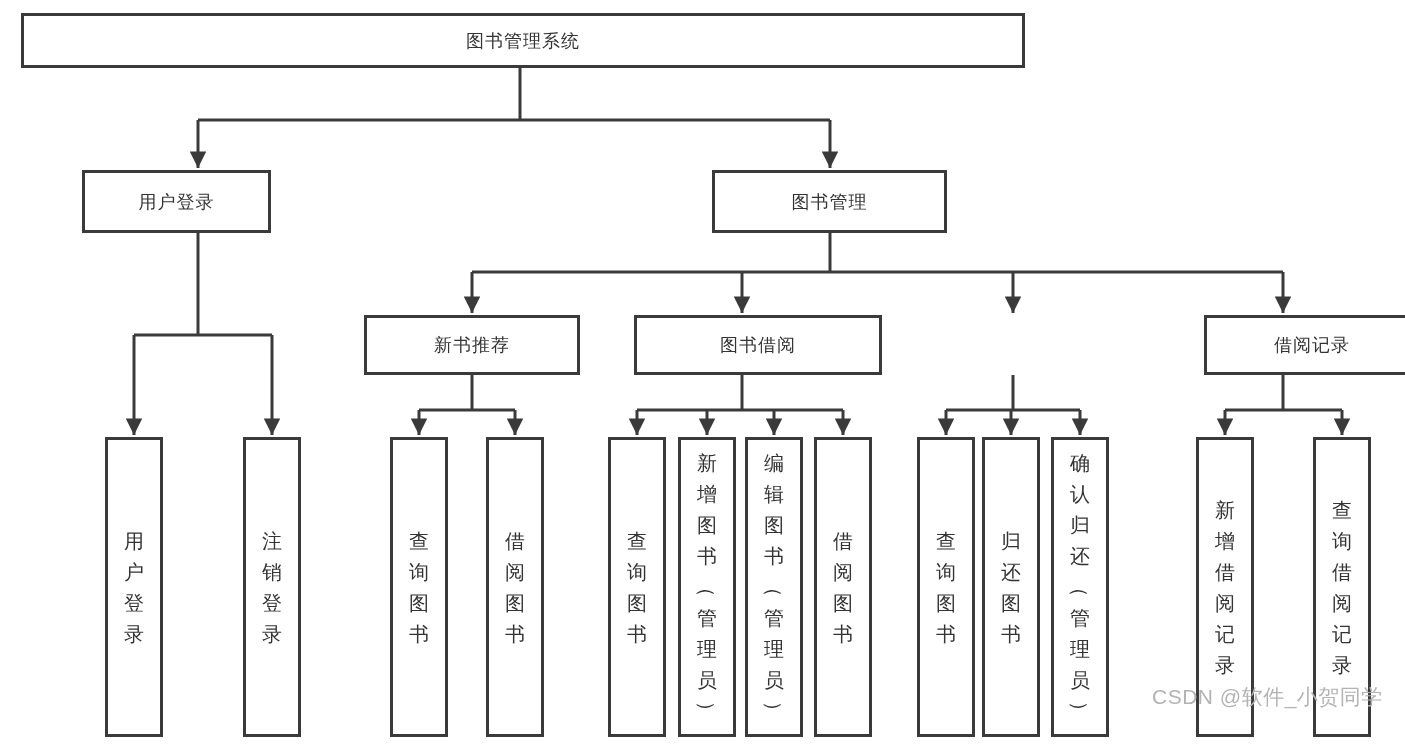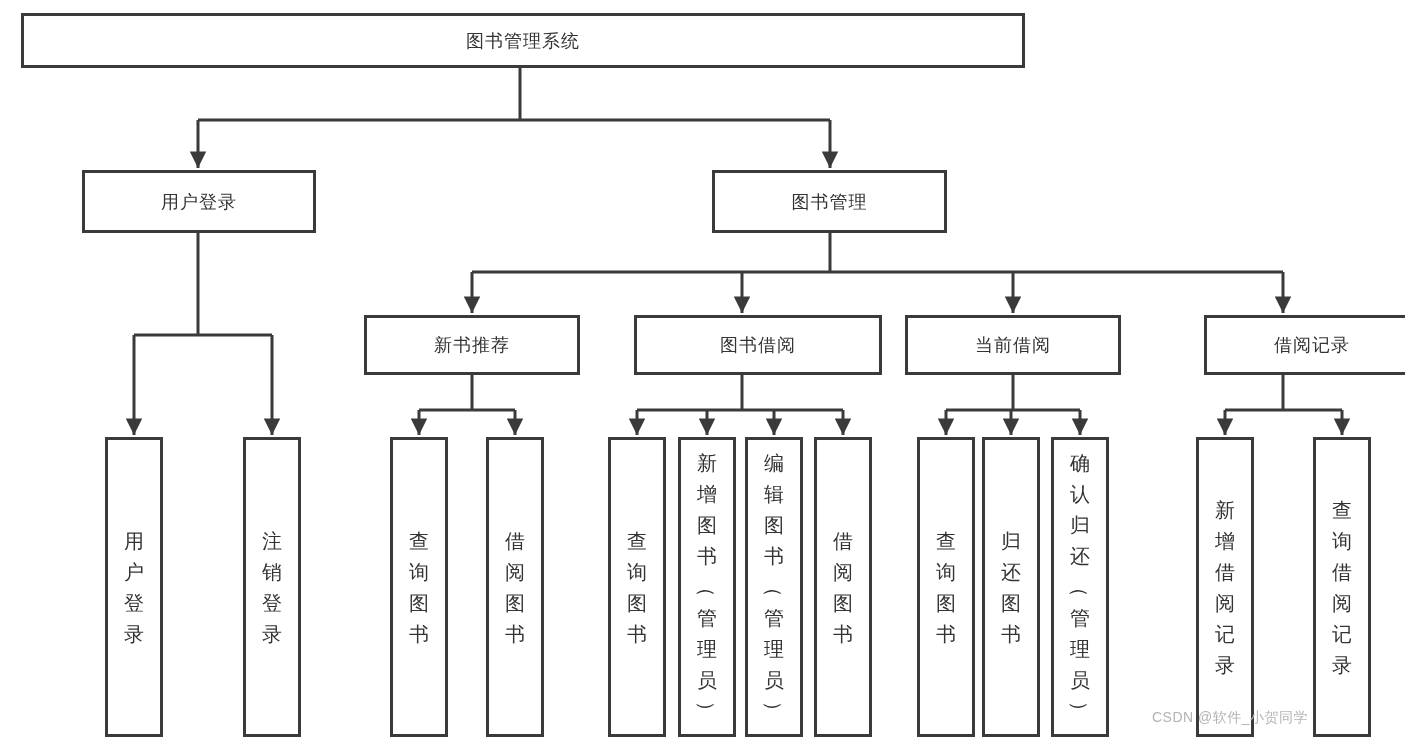--- a/index.html
+++ b/index.html
@@ -62,22 +62,22 @@
     font-size: 20px;
     line-height: 1;
     color: var(--text);
   }
   .vchar { display: block; }
   .vchar.rot { transform: rotate(90deg); }
 
   .watermark {
     position: absolute;
     left: 1152px;
-    top: 709px;
-    font-size: 14px;
+    top: 683px;
+    font-size: 21px;
     letter-spacing: 0.5px;
     color: var(--watermark);
     white-space: nowrap;
     z-index: 5;
   }
 </style>
 </head>
 <body>
 
 <div class="stage">
@@ -129,35 +129,32 @@
       <path d="M1225,410 H1342"></path>
       <path d="M1225,410 V435" marker-end="url(#arrow)"></path>
       <path d="M1342,410 V435" marker-end="url(#arrow)"></path>
     </g>
   </svg>
 
   <div class="hnode" style="left:21px; top:13px; width:1004px; height:55px;">
     <span class="lbl">图书管理系统</span>
   </div>
 
-  <div class="hnode" style="left:82px; top:170px; width:234px; height:63px;">
+  <div class="hnode" style="left:82px; top:170px; width:189px; height:63px;">
     <span class="lbl">用户登录</span>
   </div>
   <div class="hnode" style="left:712px; top:170px; width:235px; height:63px;">
     <span class="lbl">图书管理</span>
   </div>
 
   <div class="hnode" style="left:364px; top:315px; width:216px; height:60px;">
     <span class="lbl">新书推荐</span>
   </div>
   <div class="hnode" style="left:634px; top:315px; width:248px; height:60px;">
     <span class="lbl">图书借阅</span>
-  </div>
-  <div class="hnode" style="left:905px; top:315px; width:216px; height:60px;">
-    <span class="lbl">当前借阅</span>
   </div>
   <div class="hnode" style="left:1204px; top:315px; width:216px; height:60px;">
     <span class="lbl">借阅记录</span>
   </div>
 
   <div class="vnode" style="left:105px;">
     <span class="vlabel">
         <span class="vchar">用</span>
         <span class="vchar">户</span>
         <span class="vchar">登</span>

